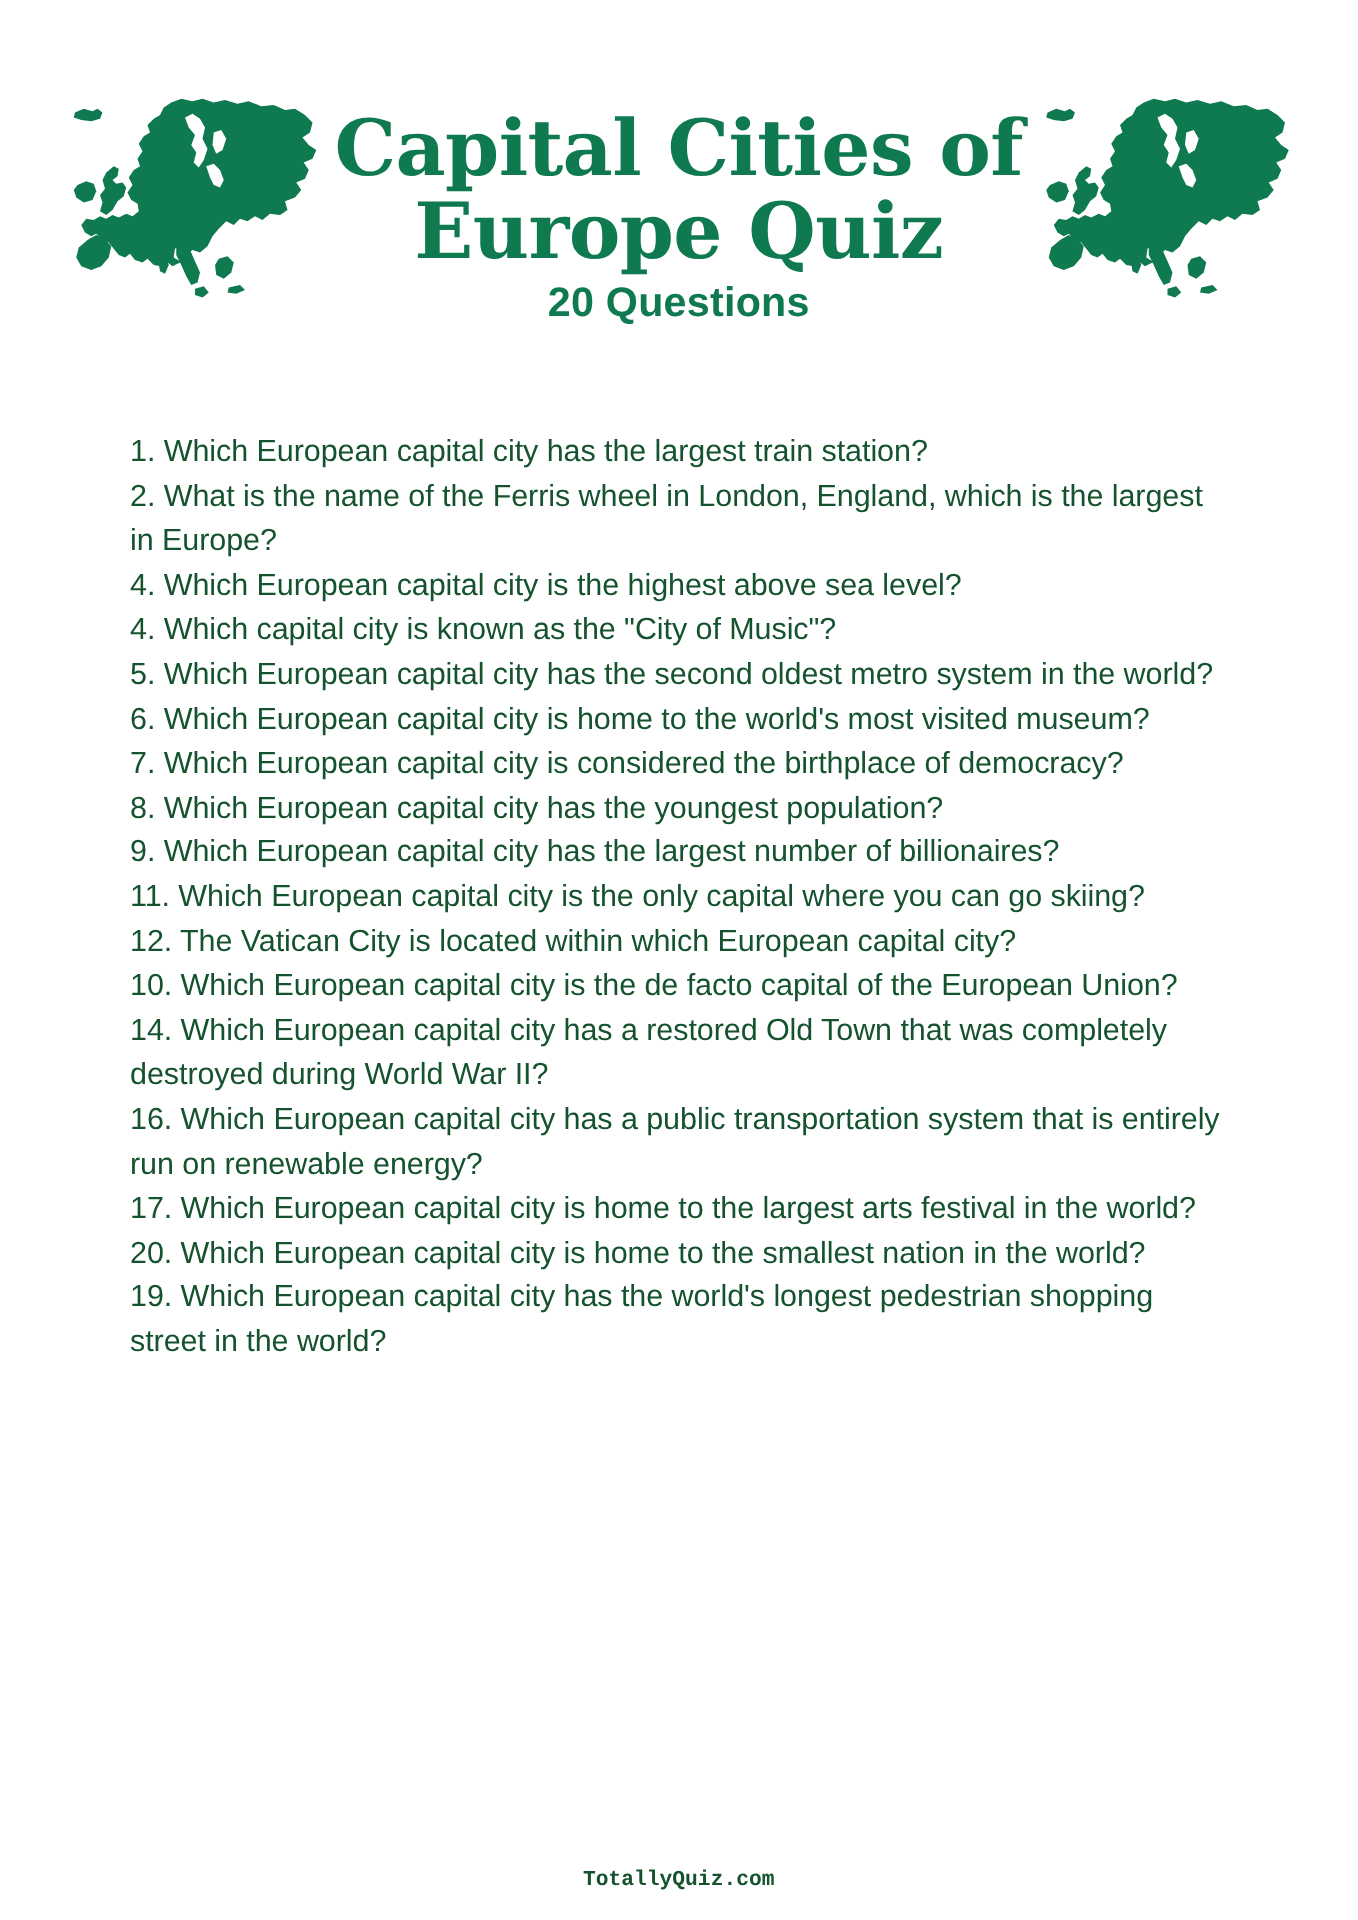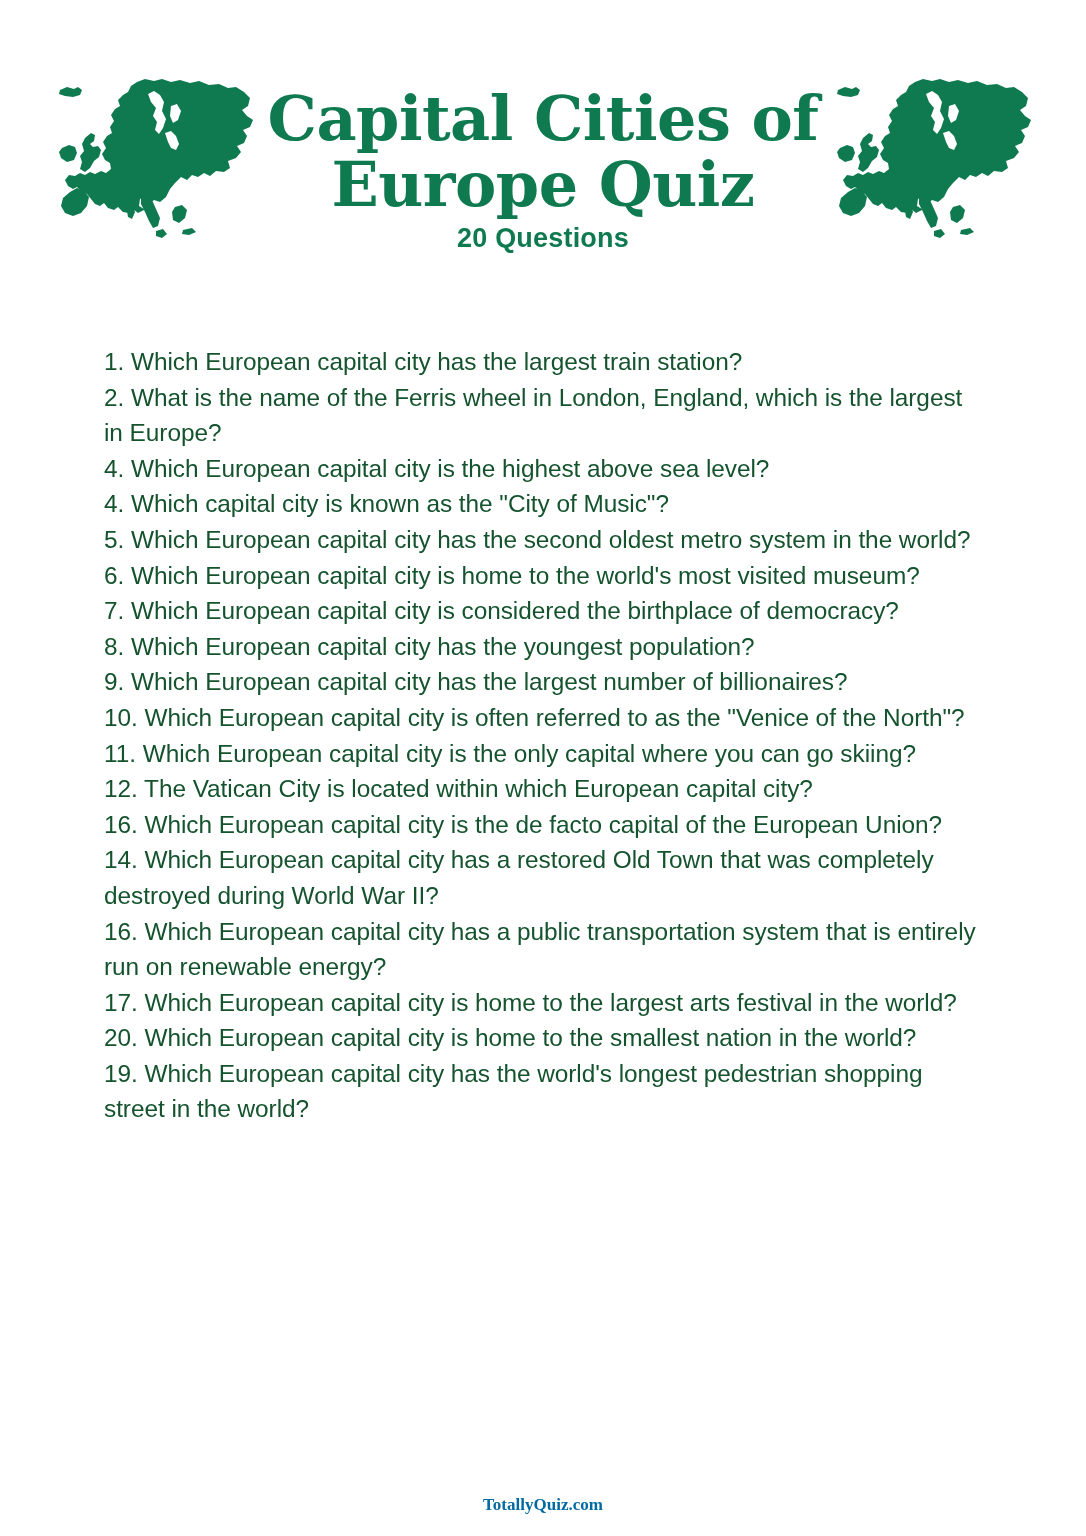--- a/index.html
+++ b/index.html
@@ -70,21 +70,21 @@
     line-height: 1.06;
     font-weight: 700;
     color: #0f7a50;
     margin: 0;
     letter-spacing: -0.5px;
     white-space: pre-line;
   }
 
   .quiz-subtitle {
     font-family: "Liberation Sans", sans-serif;
-    font-size: 27px;
+    font-size: 33px;
     font-weight: 700;
     color: #0f7a50;
     margin: 6px 0 0 0;
     letter-spacing: 0.2px;
   }
 
   
   .questions {
     position: absolute;
     left: 104px;
@@ -107,24 +107,24 @@
 
   
   .footer {
     position: absolute;
     left: 0;
     right: 0;
     top: 1495px;
     text-align: center;
   }
   .footer-text {
-    font-family: Liberation Serif, serif;
+    font-family: Liberation Mono, monospace;
     font-size: 17px;
     font-weight: 700;
-    color: #0369a1;
+    color: #14532d;
     letter-spacing: 0px;
   }
 </style>
 </head>
 <body>
 
 <div class="page">
 
   <div class="header">
 
@@ -227,24 +227,23 @@
   <div class="questions">
     <p class="question-item">1. Which European capital city has the largest train station?</p>
     <p class="question-item">2. What is the name of the Ferris wheel in London, England, which is the largest in Europe?</p>
     <p class="question-item">4. Which European capital city is the highest above sea level?</p>
     <p class="question-item">4. Which capital city is known as the "City of Music"?</p>
     <p class="question-item">5. Which European capital city has the second oldest metro system in the world?</p>
     <p class="question-item">6. Which European capital city is home to the world's most visited museum?</p>
     <p class="question-item">7. Which European capital city is considered the birthplace of democracy?</p>
     <p class="question-item">8. Which European capital city has the youngest population?</p>
     <p class="question-item">9. Which European capital city has the largest number of billionaires?</p>
-    <p class="question-item">10. Which European capital city is often referred to as the "Venice of the North"?</p>
     <p class="question-item">11. Which European capital city is the only capital where you can go skiing?</p>
     <p class="question-item">12. The Vatican City is located within which European capital city?</p>
-    <p class="question-item">16. Which European capital city is the de facto capital of the European Union?</p>
+    <p class="question-item">10. Which European capital city is the de facto capital of the European Union?</p>
     <p class="question-item">14. Which European capital city has a restored Old Town that was completely destroyed during World War II?</p>
     <p class="question-item">16. Which European capital city has a public transportation system that is entirely run on renewable energy?</p>
     <p class="question-item">17. Which European capital city is home to the largest arts festival in the world?</p>
     <p class="question-item">20. Which European capital city is home to the smallest nation in the world?</p>
     <p class="question-item">19. Which European capital city has the world's longest pedestrian shopping street in the world?</p>
   </div>
 
   <div class="footer">
     <span class="footer-text">TotallyQuiz.com</span>
   </div>

